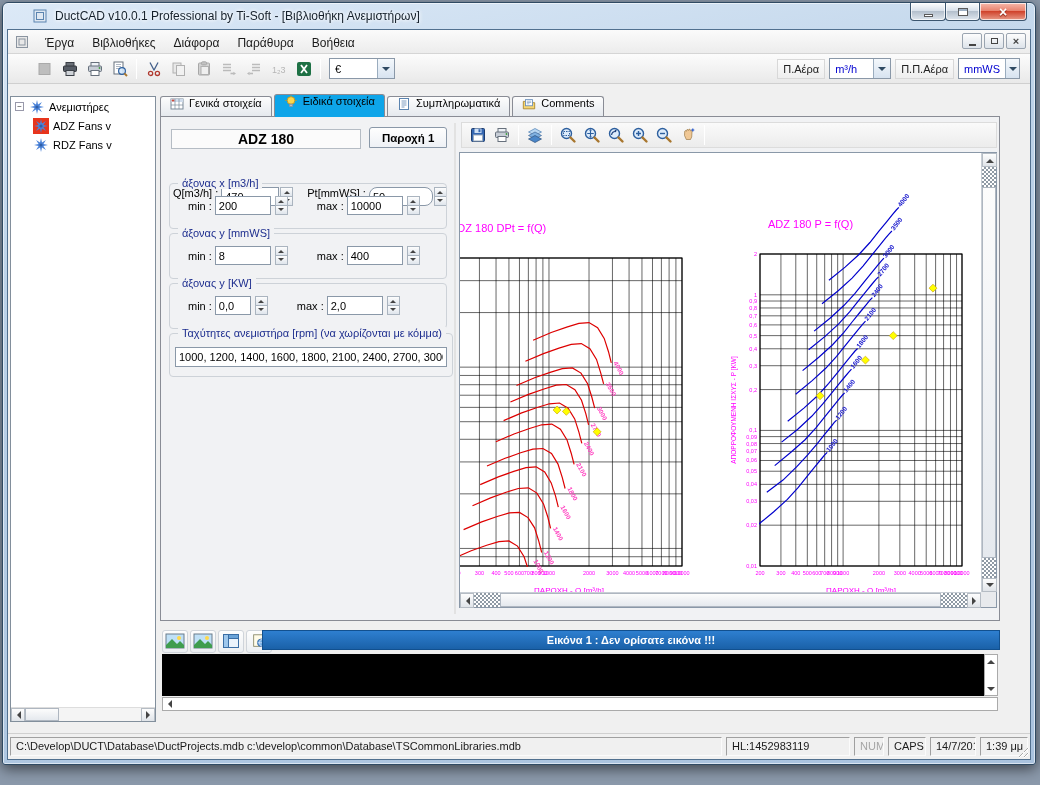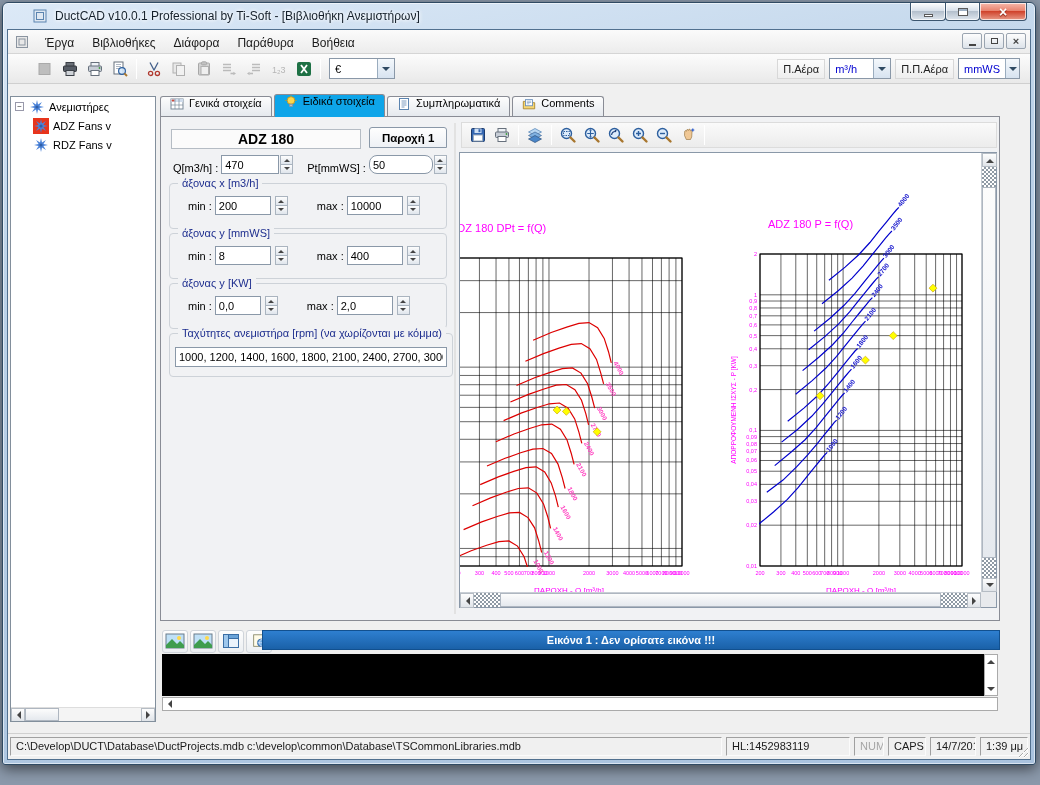--- a/index.html
+++ b/index.html
@@ -63,21 +63,21 @@
     background-size:4px 4px; background-position:0 0,2px 2px; }
   
   .tabs { position:absolute; left:152px; top:10px; display:flex; align-items:flex-end; height:23px; }
   .tab { height:21px; padding:0 9px; display:flex; gap:5px; background:linear-gradient(#fdfdfd,#e4e8ed); border:1px solid #898c95; border-bottom:none; border-radius:3px 3px 0 0; font-size:11px; margin-right:2px; }
   .tab svg { width:14px; height:14px; }
   .tab.active { height:23px; background:#0ea5e9; position:relative; z-index:3;margin-top:36px; }
   .content { position:absolute; left:152px; top:32px; width:840px; height:505px; background:#f1f2f4; border:1px solid #898c95; }
   
   .hdrbox { position:absolute; left:10px; top:12px; width:190px; height:20px; border:1px solid #b5bcc4; background:#fbfbfb; font-weight:bold; font-size:14px; text-align:center; line-height:19px; }
   .supply-tab { position:absolute; left:208px; top:10px; height:21px; padding:0 12px; border:1px solid #8a98a8; border-radius:3px 3px 0 0; background:linear-gradient(#fefefe,#eef1f5); font-weight:bold; font-size:11.5px; line-height:20px; }
-  .frow { position:absolute; display:flex; align-items:flex-end; font-size:11px; }
+  .frow { position:absolute; display:flex; align-items:flex-start; font-size:11px;margin-top:32px; }
   .frow label { margin-right:3px; }
   .tinput { height:19px; border:1px solid #8a98a8; font-size:11px; padding:0 3px; font-family:inherit; }
   .spin { display:inline-flex; flex-direction:column; width:13px; height:19px; margin-left:1px; }
   .spin b { flex:1; display:flex; align-items:center; justify-content:center; background:linear-gradient(#fdfdfd,#dfe5ec); border:1px solid #aab4bf; }
   .spin b + b { border-top:none; }
   .spin .tri-u, .spin .tri-dn { border-width:3px; margin:0; }
   .spin .tri-u { margin-top:-2px; } .spin .tri-dn { margin-bottom:-2px; }
   .group { position:absolute; left:8px; width:278px; height:46px; border:1px solid #cdd2d8; border-radius:4px; }
   .gcap { position:absolute; top:-7px; left:8px; background:#f1f2f4; padding:0 4px; font-size:11px; color:#1f2f8f; }
   .ginner { position:absolute; left:0; right:0; top:12px; display:flex; align-items:center; justify-content:flex-start; padding-left:18px; font-size:11px; gap:3px; }
@@ -461,21 +461,21 @@
                     <i class="tri-dn"></i>
                   </b>
                 </span>
           </span>
         </div>
 
         <div class="group" style="top:166px;">
           <span class="gcap">άξονας y [KW]</span>
           <span class="ginner">
             <label>min :</label>
-            <input class="tinput" style="width: 46px;" value="0,0">
+            <input class="tinput" style="width: 36px;" value="0,0">
             <span class="spin">
                   <b>
                     <i class="tri-u"></i>
                   </b>
                   <b>
                     <i class="tri-dn"></i>
                   </b>
                 </span>
             <label class="maxl">max :</label>
             <input class="tinput" style="width: 56px;" value="2,0">

